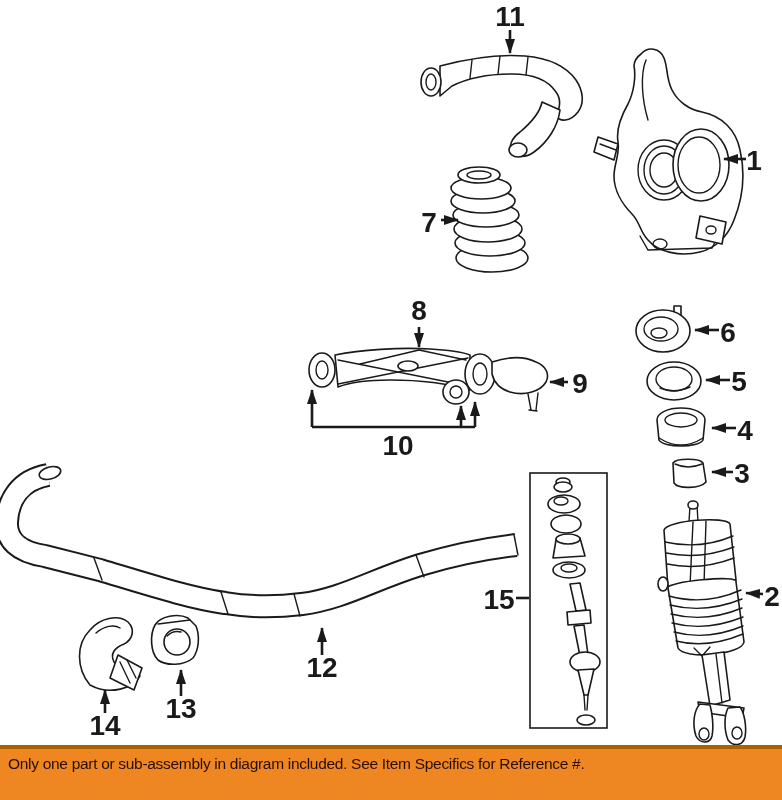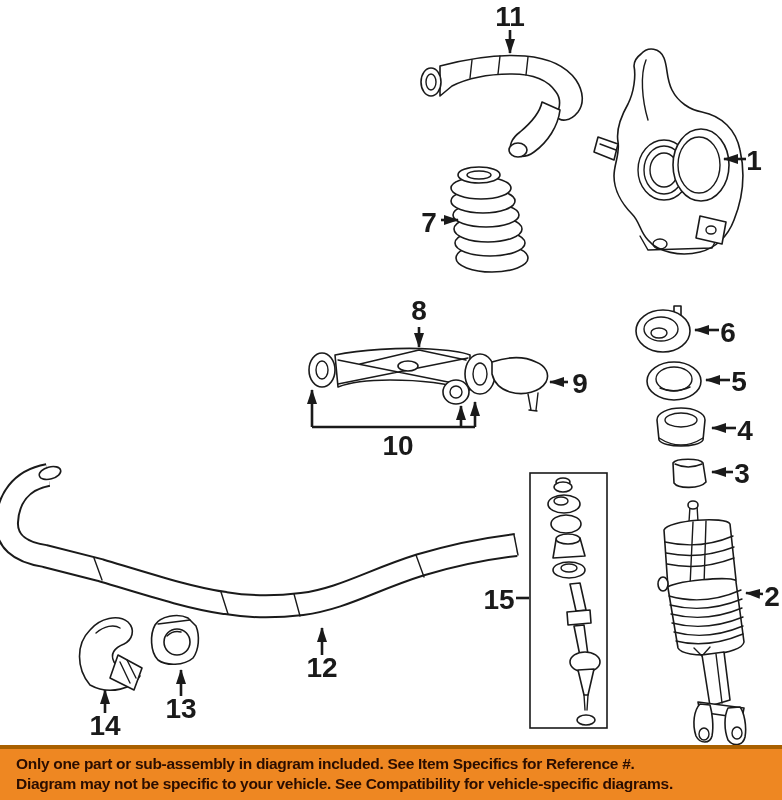--- a/index.html
+++ b/index.html
@@ -6,21 +6,21 @@
   #stage{position:relative;width:782px;height:800px;background:#fff;overflow:hidden;
          font-family:"Liberation Sans",sans-serif;}
   svg{display:block;}
   .part{fill:#ffffff;stroke:var(--ink,#1a1a1a);stroke-width:1.6;stroke-linejoin:round;stroke-linecap:round;}
   .detail{fill:none;stroke:var(--ink,#1a1a1a);stroke-width:1.4;stroke-linecap:round;}
   .arrow{stroke:var(--ink,#1a1a1a);stroke-width:2.6;fill:none;}
   .callout-text{font-family:"Liberation Sans",sans-serif;font-weight:bold;font-size:28px;
                 fill:var(--ink,#1a1a1a);text-anchor:middle;}
   .banner{position:absolute;left:0;bottom:0;width:782px;height:55px;box-sizing:border-box;
           background:#ee8722;border-top:4px solid #a96000;color:#2a0d00;
-          padding:5px 8px 0 16px;font-weight:bold;font-size:15.5px;line-height:20px;
+          padding:5px 8px 0 8px;font-weight:normal;font-size:15.5px;line-height:20px;
           letter-spacing:-0.3px;white-space:nowrap;}
 </style>
 </head>
 <body>
 
 <div id="stage">
   <svg width="782" height="745" viewBox="0 0 782 745">
     <defs>
       <marker id="ah" markerWidth="16" markerHeight="12" refX="14" refY="5" orient="auto" markerUnits="userSpaceOnUse">
         <path d="M0,0 L15,5 L0,10 Z" fill="#1a1a1a"></path>
@@ -241,15 +241,14 @@
       </g>
       <g>
         <text class="callout-text" x="499" y="609">15</text>
         <line class="arrow" x1="516" y1="598" x2="529" y2="598"></line>
       </g>
     </g>
   </svg>
 
   <div class="banner" style="background: rgb(238, 135, 34); border-top-color: rgb(169, 96, 0); color: rgb(42, 13, 0);">
     <div>Only one part or sub-assembly in diagram included. See Item Specifics for Reference #.</div>
-    <div>Diagram may not be specific to your vehicle. See Compatibility for vehicle-specific diagrams.</div>
   </div>
 </div>
 
 </body></html>

